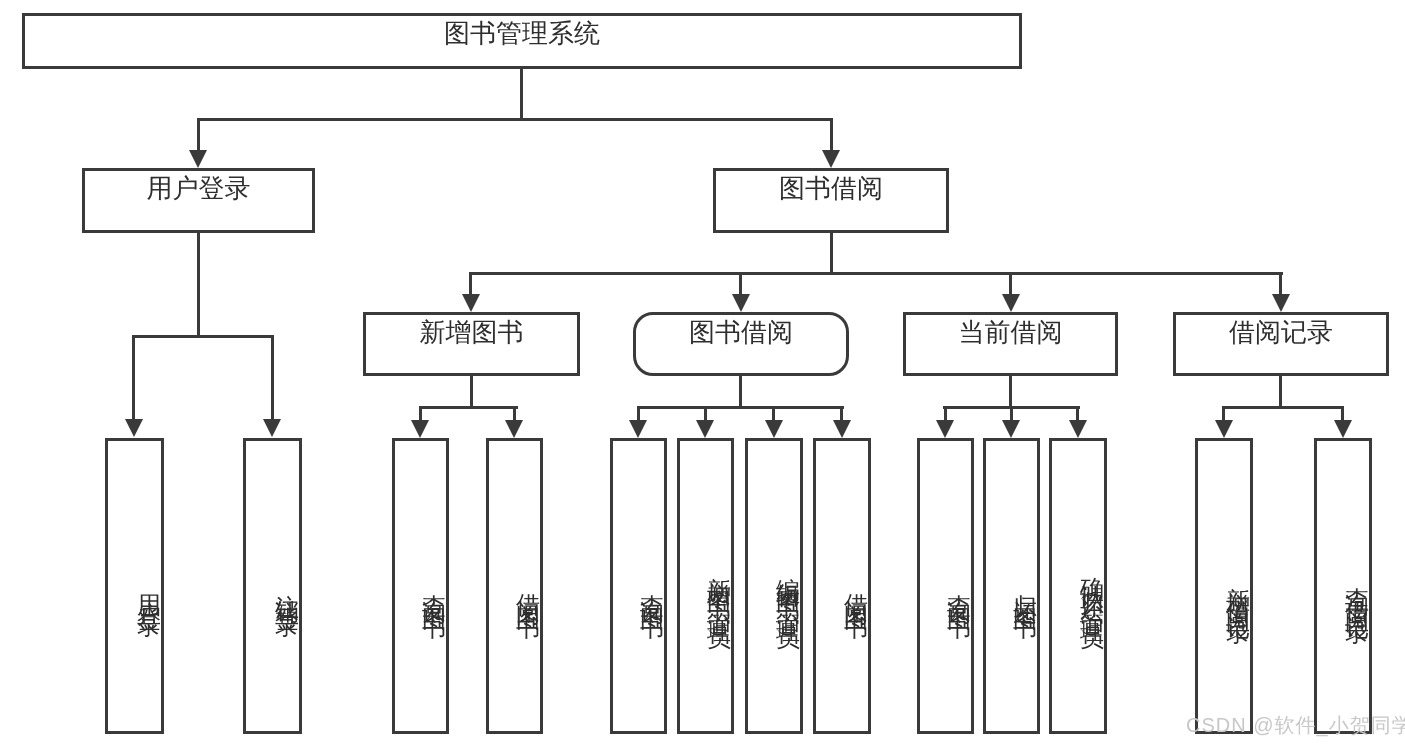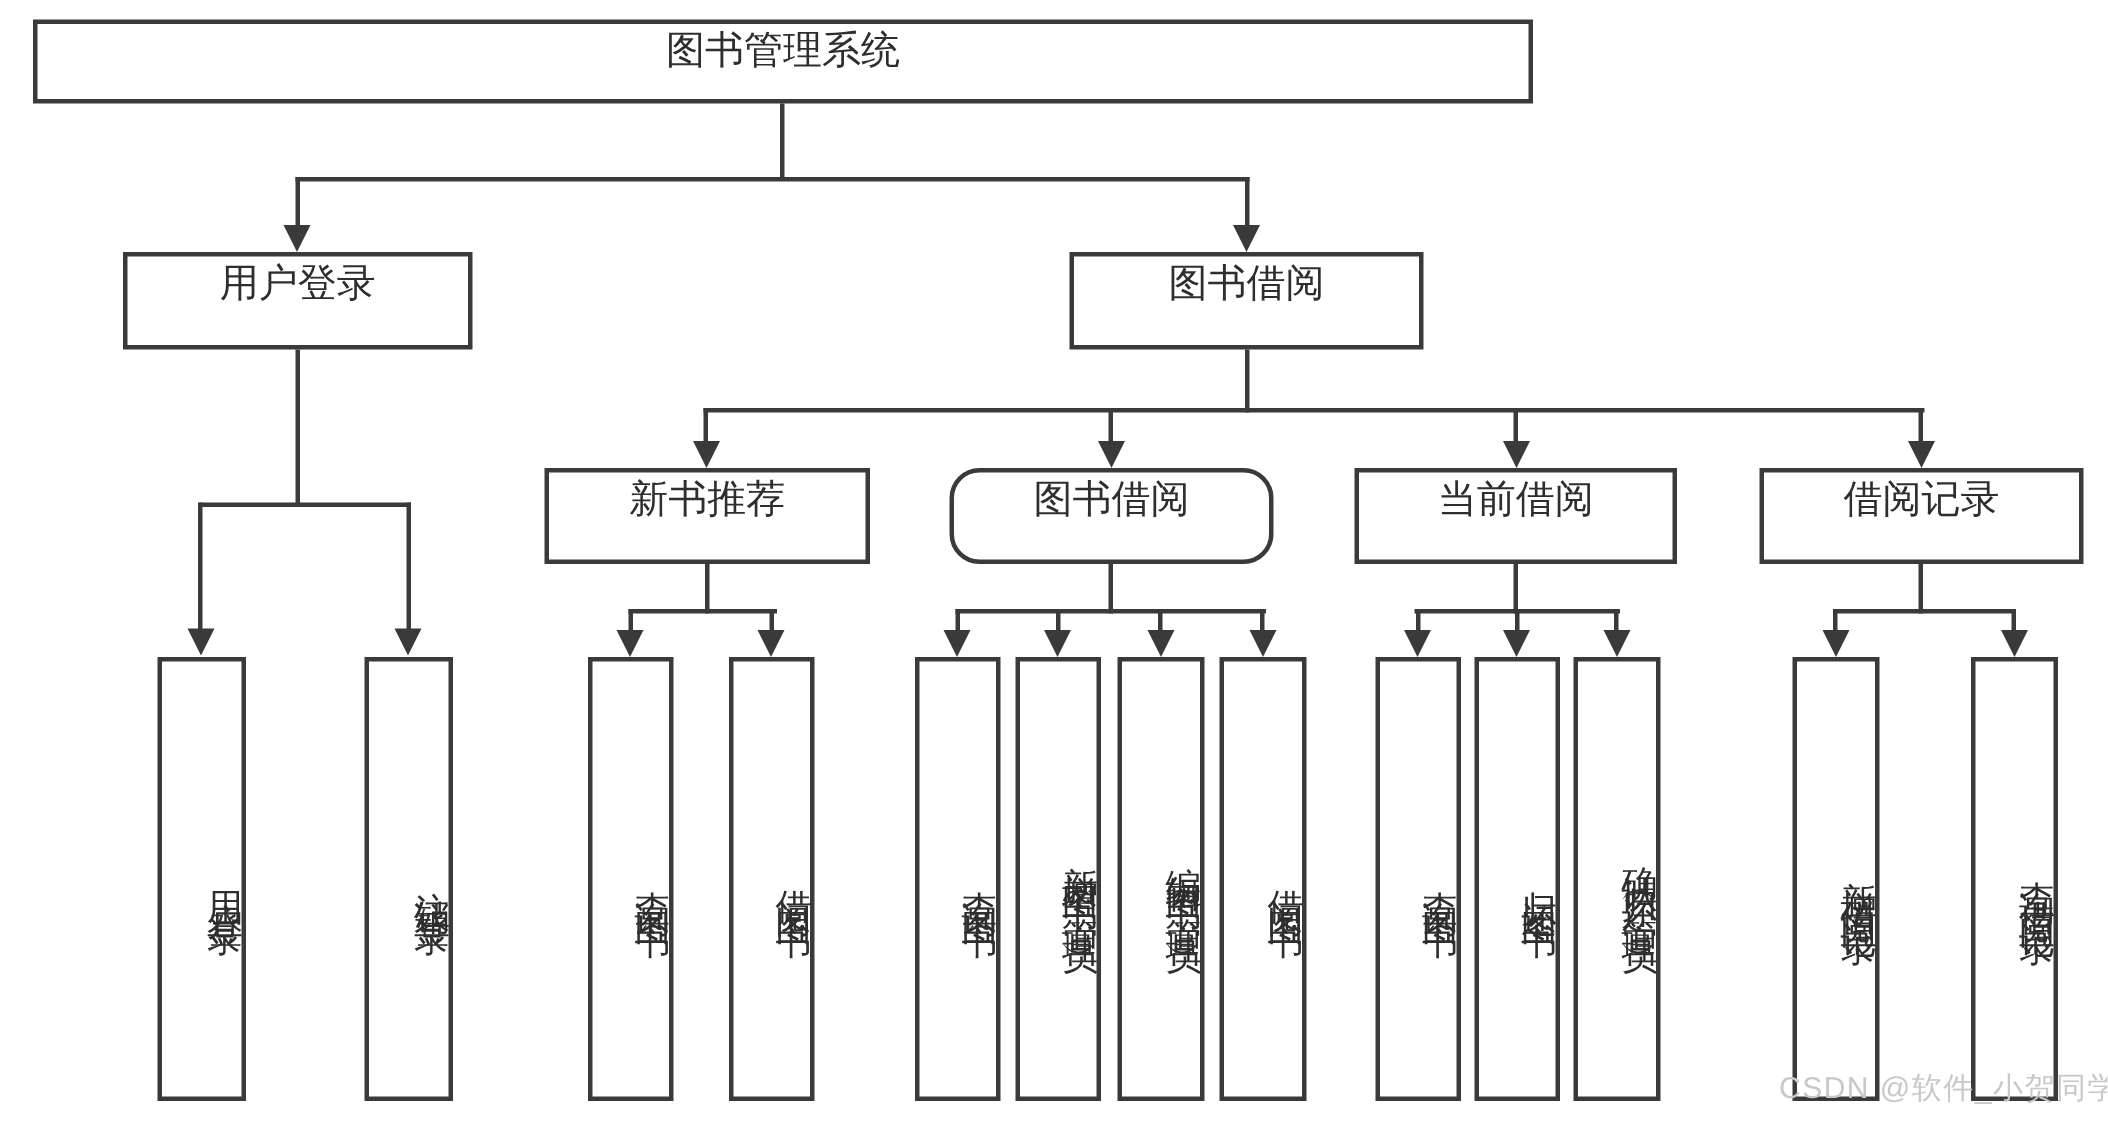--- a/index.html
+++ b/index.html
@@ -89,21 +89,21 @@
   <div class="vline" style="left:469px;top:272px;height:24px;"></div>
   <div class="head" style="left:462px;top:294px;"></div>
   <div class="vline" style="left:739px;top:272px;height:24px;"></div>
   <div class="head" style="left:732px;top:294px;"></div>
   <div class="vline" style="left:1009px;top:272px;height:24px;"></div>
   <div class="head" style="left:1002px;top:294px;"></div>
   <div class="vline" style="left:1279px;top:272px;height:24px;"></div>
   <div class="head" style="left:1272px;top:294px;"></div>
 
   <div class="node" style="left:363px;top:312px;width:217px;height:64px;">
-    <span>新书推荐</span>
+    <span>新增图书</span>
   </div>
   <div class="node" style="left:633px;top:312px;width:216px;height:64px;border-radius:20px;">
     <span>图书借阅</span>
   </div>
   <div class="node" style="left:1173px;top:312px;width:216px;height:64px;">
     <span>借阅记录</span>
   </div>
   <div class="node" style="left:903px;top:312px;width:215px;height:64px;">
     <span>当前借阅</span>
   </div>

